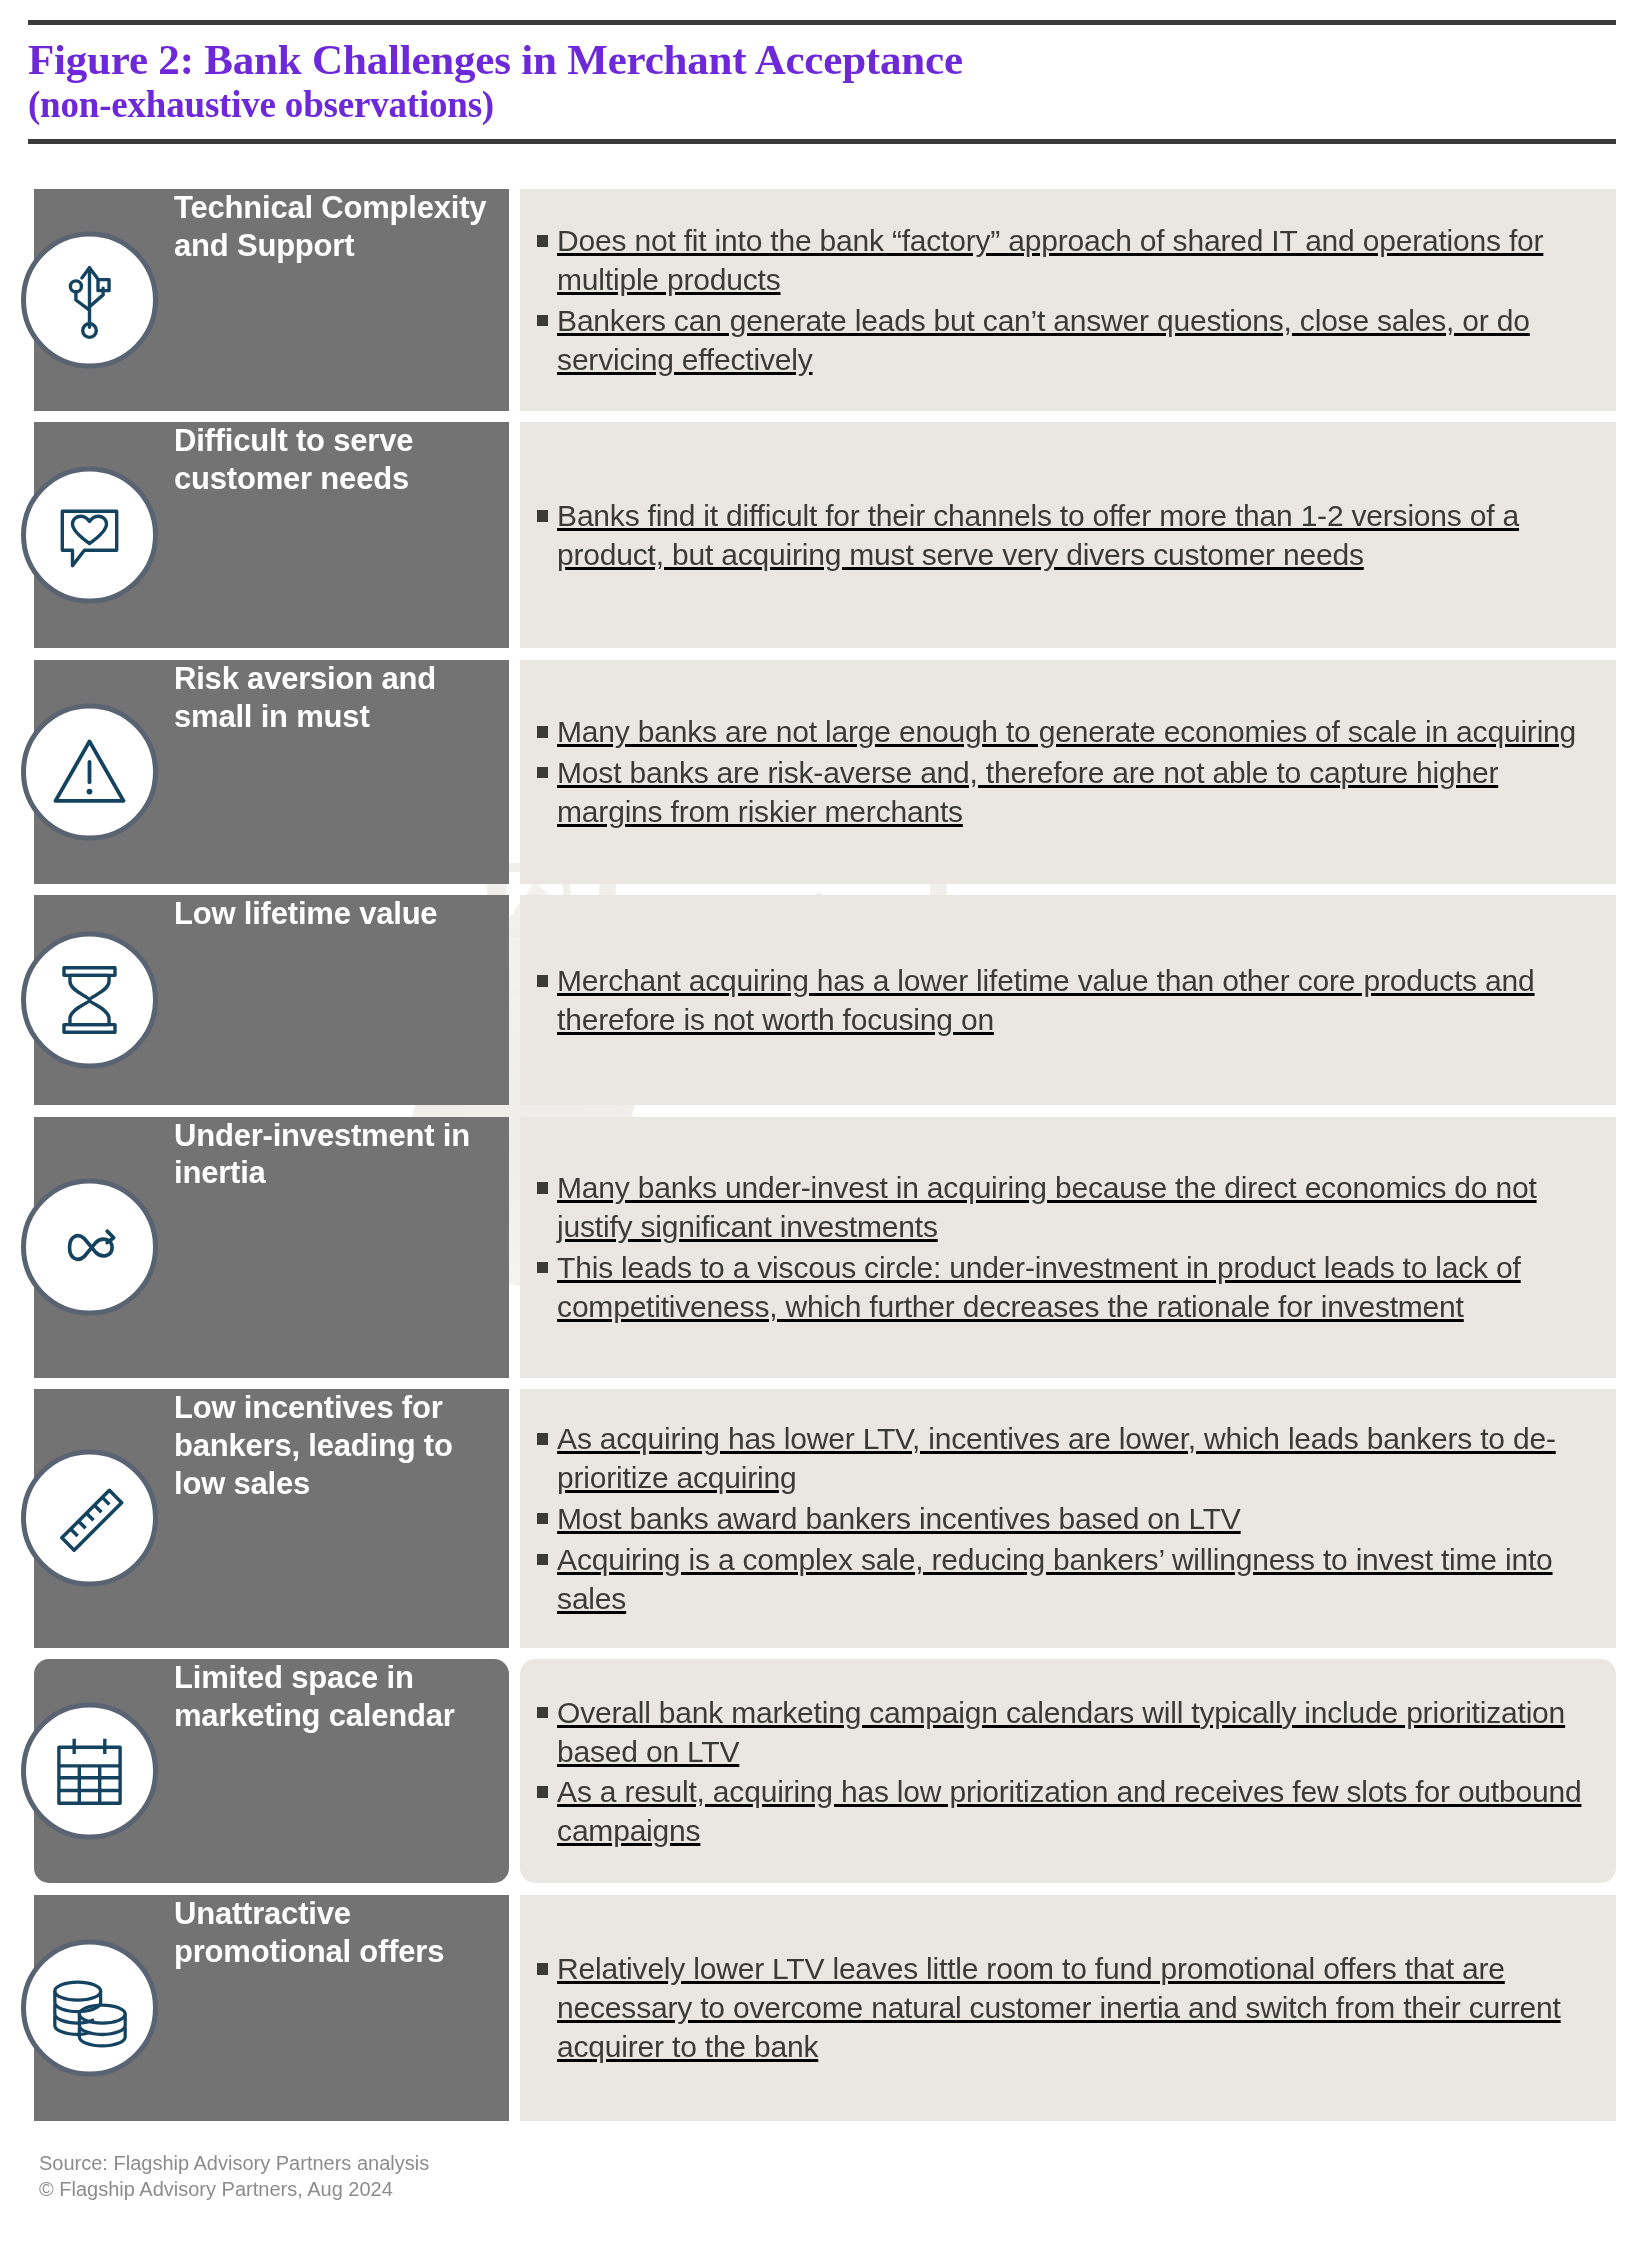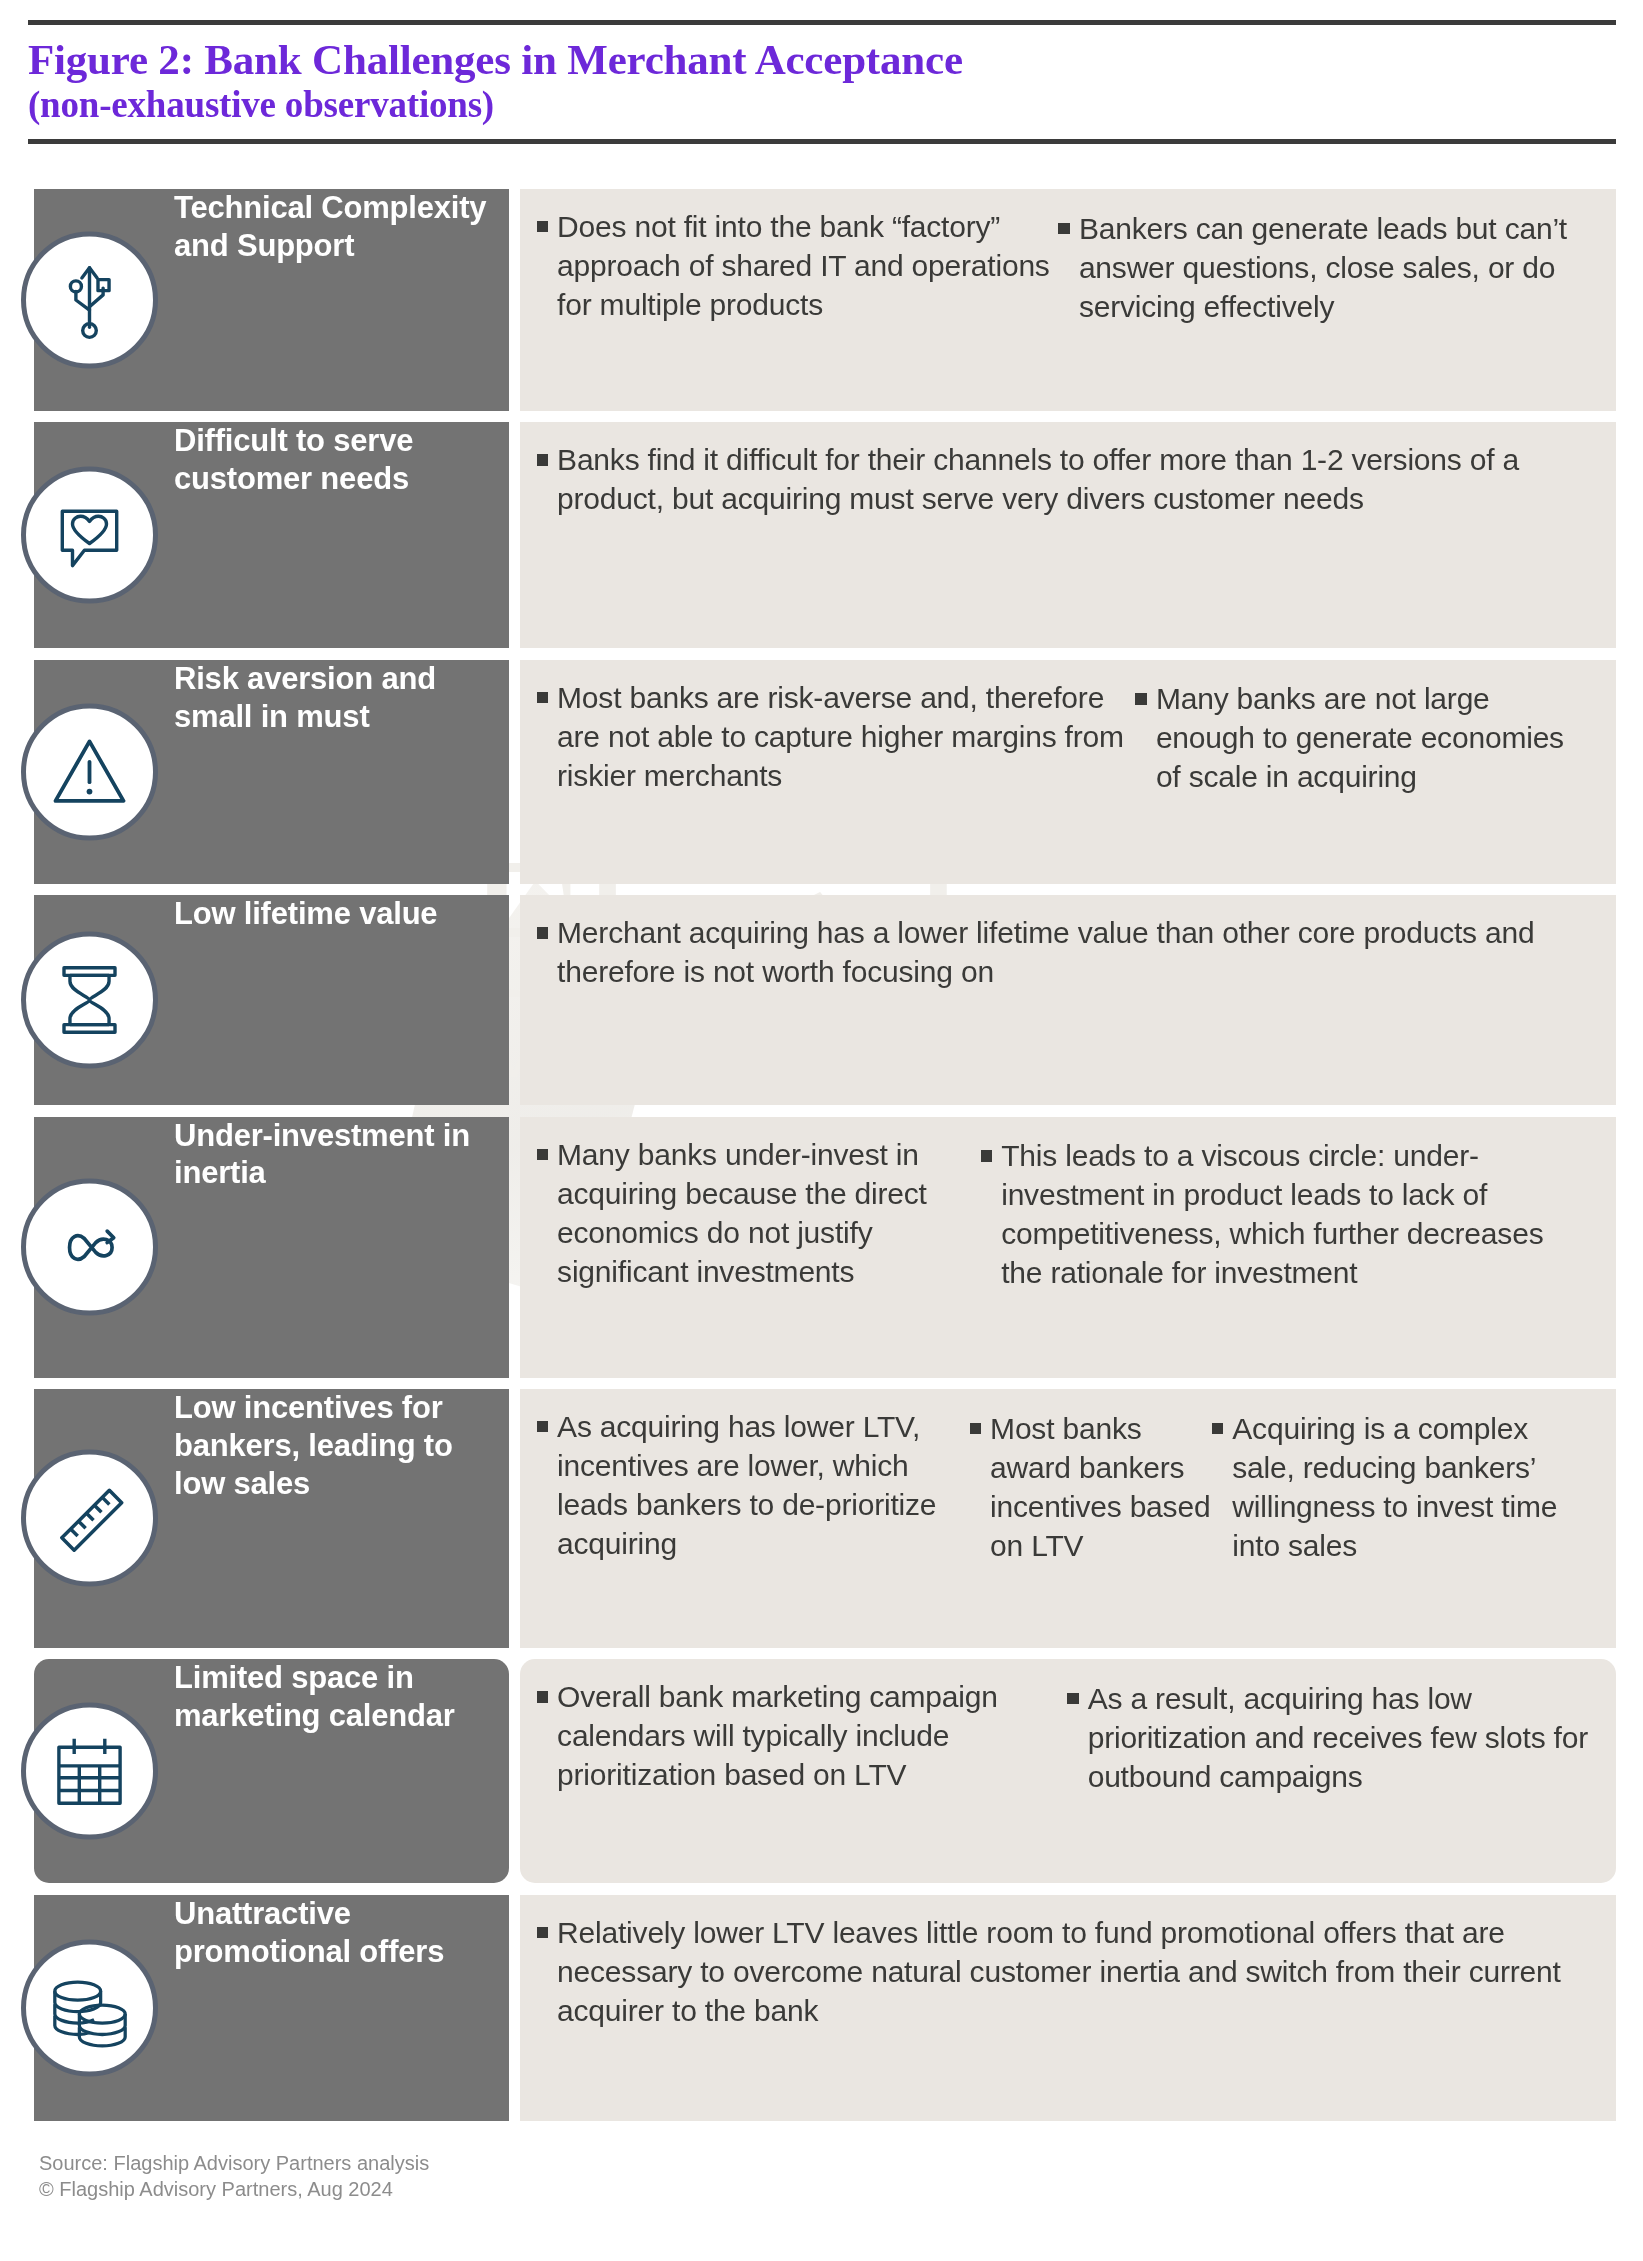--- a/index.html
+++ b/index.html
@@ -120,21 +120,23 @@
   }
   .icon-badge svg { display: block; }
 
   
   .content-cell {
     flex: 1 1 auto;
     background: #eae6e1;
     margin-left: 11.4px;
     padding: 18px 28px 18px 16.3px;
     display: flex;
+    flex-direction: column;
     justify-content: center;
+    text-decoration: underline;
   }
   .bullet {
     display: flex;
     align-items: flex-start;
     color: #3a3a38;
     font-size: 30px;
     line-height: 1.30;
     letter-spacing: -0.2px;
   }
   .bullet + .bullet { margin-top: 1.6px; }
@@ -235,25 +237,25 @@
       <path d="M50 14 L90 84 H10 Z"></path>
       <path d="M50 38 L50 62"></path>
       <circle cx="50" cy="73" r="3.4" fill="#14435f" stroke="none"></circle>
     </svg>
           </div>
           <div class="label-text">Risk aversion and small in must</div>
         </div>
         <div class="content-cell">
           <div class="bullet">
             <span class="bullet-mark"></span>
+            <span class="bullet-text">Many banks are not large enough to generate economies of scale in acquiring</span>
+          </div>
+          <div class="bullet">
+            <span class="bullet-mark"></span>
             <span class="bullet-text">Most banks are risk-averse and, therefore are not able to capture higher margins from riskier merchants</span>
-          </div>
-          <div class="bullet">
-            <span class="bullet-mark"></span>
-            <span class="bullet-text">Many banks are not large enough to generate economies of scale in acquiring</span>
           </div>
         </div>
       </div>
       <div class="row r3">
         <div class="label-cell">
           <div class="icon-badge">
             <svg width="85" height="85" viewBox="0 0 100 100" fill="none" stroke="#14435f" stroke-width="4" stroke-linejoin="round">
       <rect x="20" y="12" width="60" height="9"></rect>
       <rect x="20" y="79" width="60" height="9"></rect>
       <path d="M27 21 L27 28 C27 40 50 46 50 50 C50 54 27 60 27 72 L27 79"></path>

